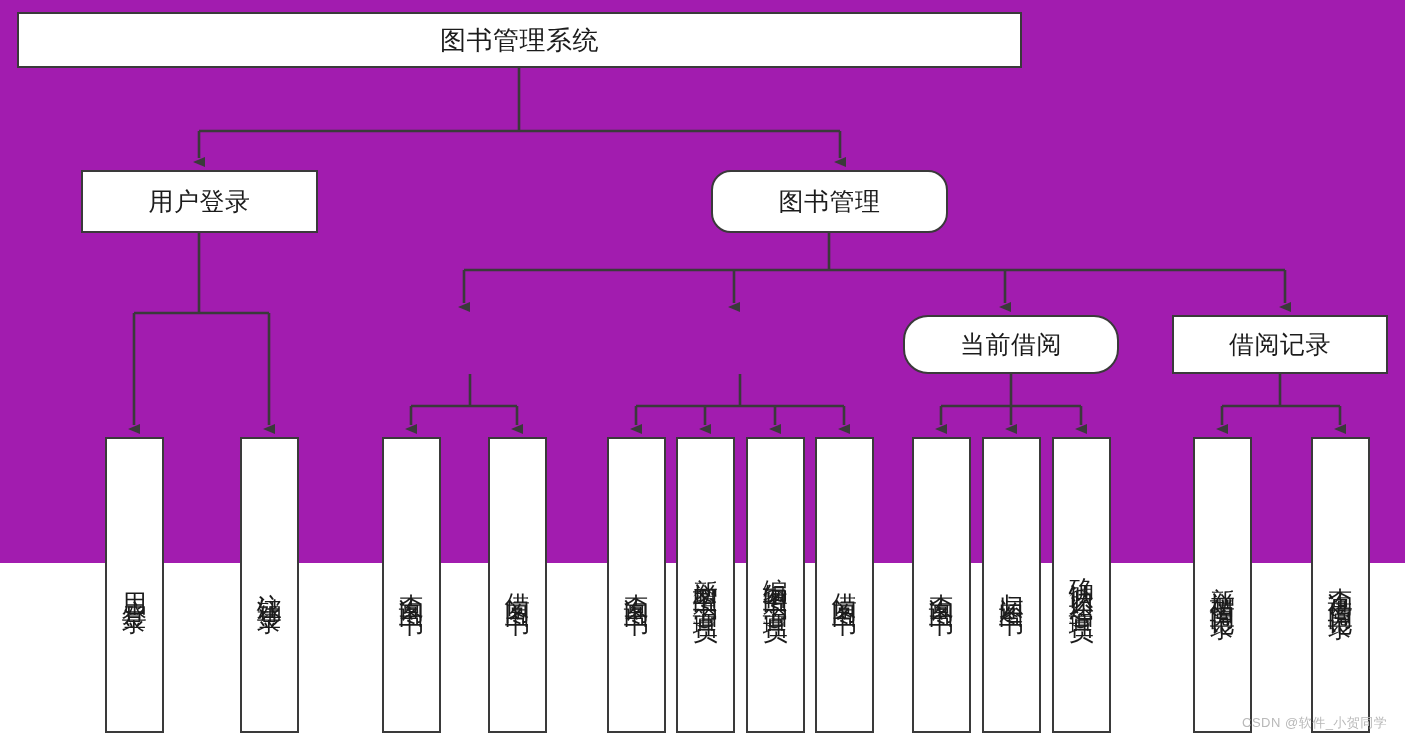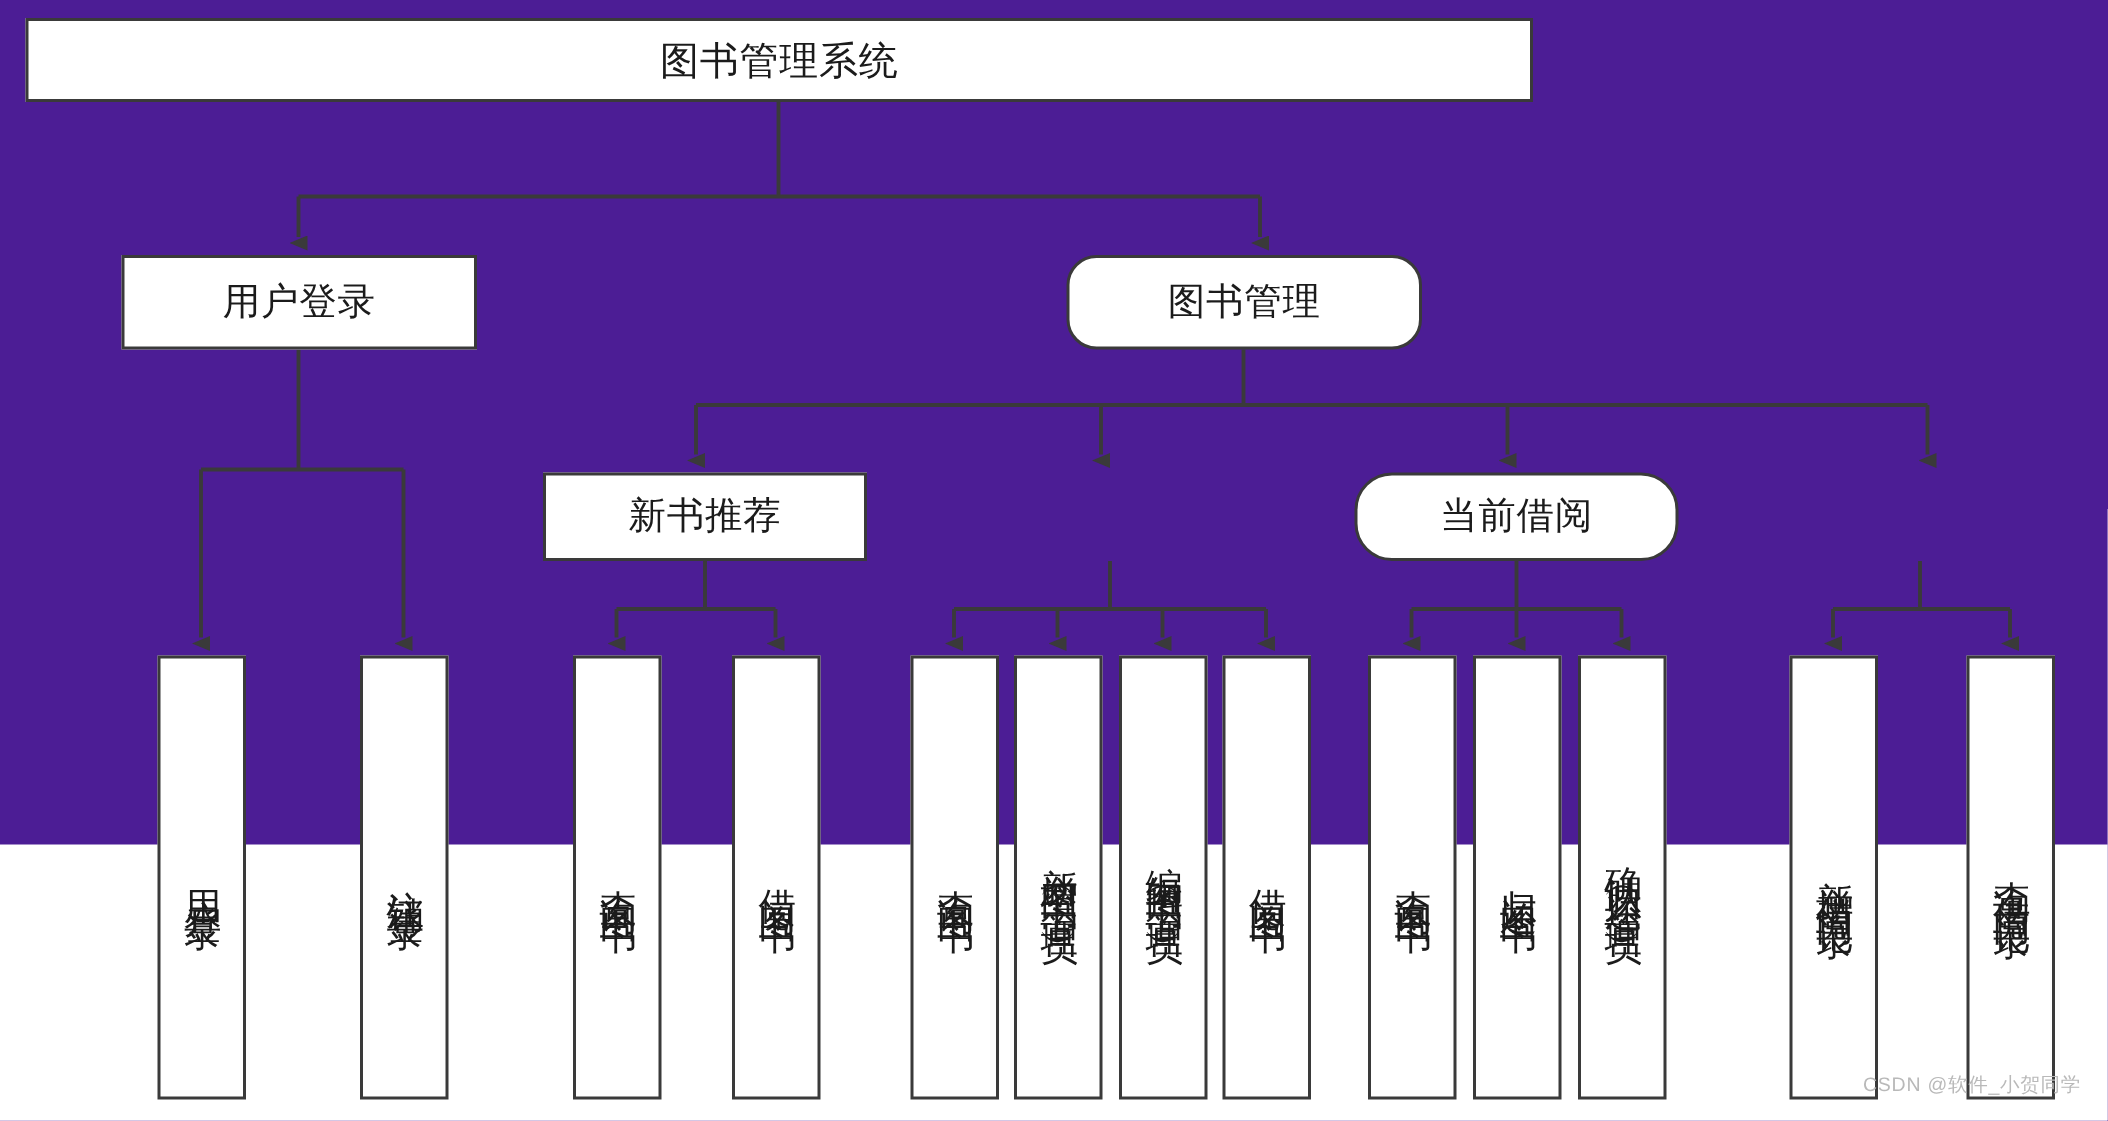--- a/index.html
+++ b/index.html
@@ -11,21 +11,21 @@
     width: 1405px;
     height: 747px;
     font-family: "Liberation Sans", "DejaVu Sans", sans-serif;
     overflow: hidden;
     position: relative;
   }
   #diagram-root {
     position: relative;
     width: 1405px;
     height: 563px;
-    background: #4c1d95;
+    background: #a21caf;
   }
   svg.connectors {
     position: absolute;
     left: 0;
     top: 0;
     width: 1405px;
     height: 747px;
     pointer-events: none;
   }
   .node {
@@ -138,26 +138,26 @@
     <span class="label">图书管理系统</span>
   </div>
 
   <div class="node horiz" style="left:81px; top:170px; width:237px; height:63px;">
     <span class="label">用户登录</span>
   </div>
   <div class="node horiz" style="left:711px; top:170px; width:237px; height:63px;border-radius:20px;">
     <span class="label">图书管理</span>
   </div>
 
-  <div class="node horiz" style="left:362px; top:315px; width:216px; height:59px;">
-    <span class="label">新书推荐</span>
-  </div>
   <div class="node horiz" style="left:903px; top:315px; width:216px; height:59px;border-radius:25px;">
     <span class="label">当前借阅</span>
   </div>
+  <div class="node horiz" style="left:1172px; top:315px; width:216px; height:59px;">
+    <span class="label">借阅记录</span>
+  </div>
 
   <div class="node leaf" style="left:105px; top:437px; width:59px; height:296px;">
     <span class="label">用户登录</span>
   </div>
   <div class="node leaf" style="left:240px; top:437px; width:59px; height:296px;">
     <span class="label">注销登录</span>
   </div>
 
   <div class="node leaf" style="left:382px; top:437px; width:59px; height:296px;">
     <span class="label">查询图书</span>

